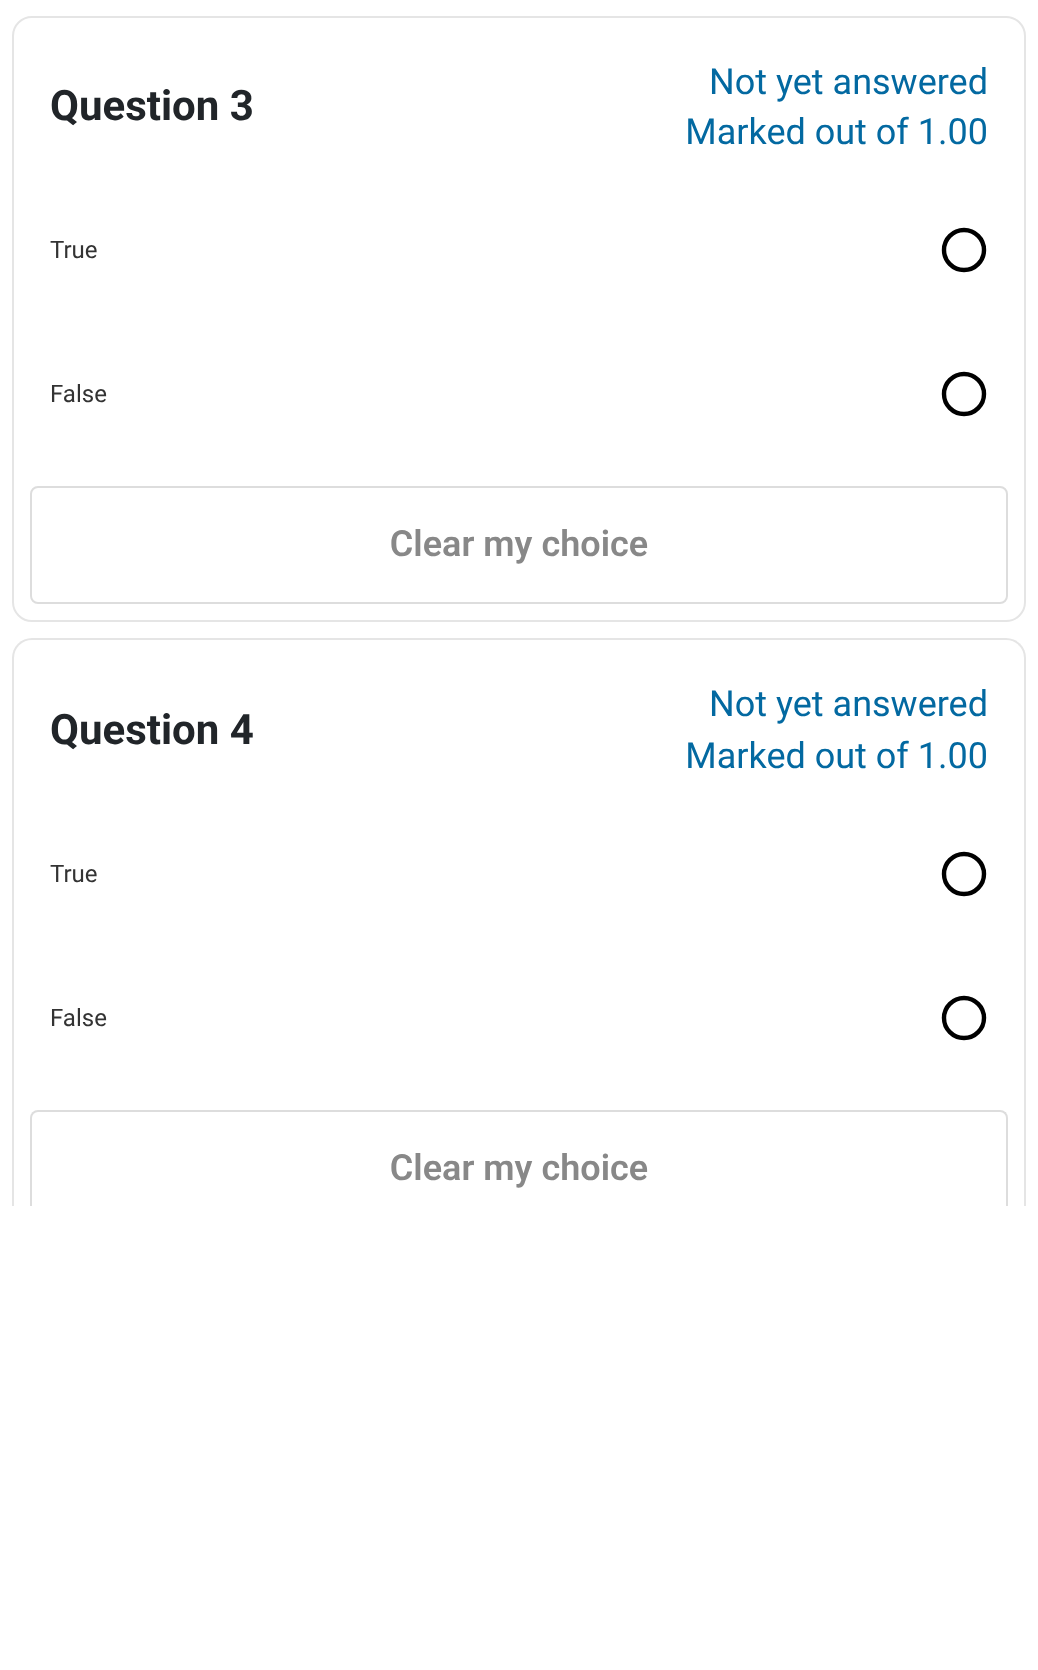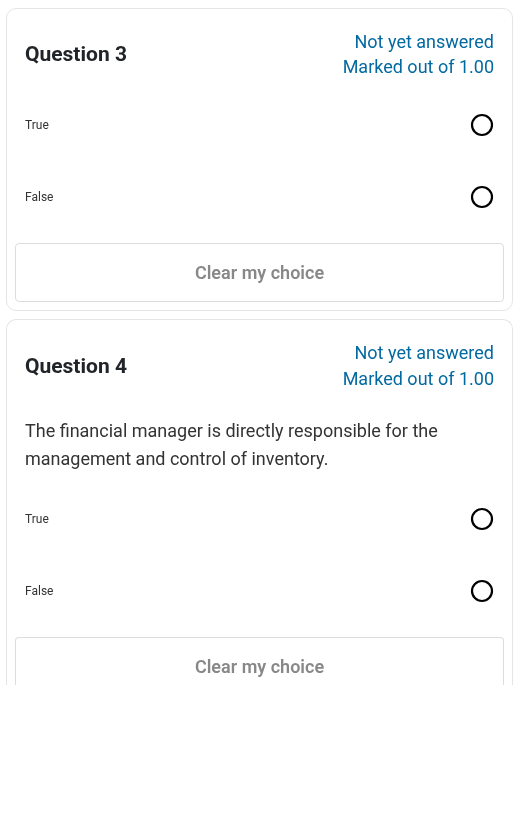--- a/index.html
+++ b/index.html
@@ -125,21 +125,20 @@
 </div>
 
 <div class="question-card" style="border-bottom:none; border-bottom-left-radius:0; border-bottom-right-radius:0; margin-bottom:16px;">
   <div class="question-header">
     <div class="question-number">Question 4</div>
     <div class="question-status">
       <div>Not yet answered</div>
       <div>Marked out of 1.00</div>
     </div>
   </div>
-  <div class="question-text">The financial manager is directly responsible for the management and control of inventory.</div>
 
   <div class="option-row">
     <span class="option-label">True</span>
     <span class="radio-circle">
       <svg viewBox="0 0 24 24" width="24" height="24">
           <circle cx="12" cy="12" r="10" fill="none" stroke="#000" stroke-width="2.2"></circle>
         </svg>
     </span>
   </div>
 

